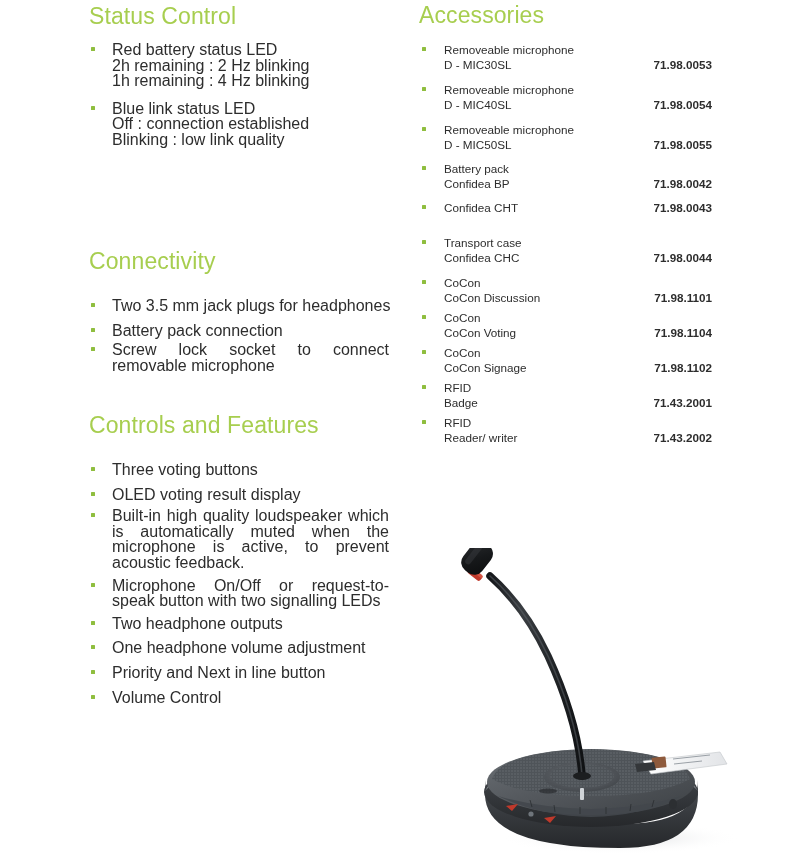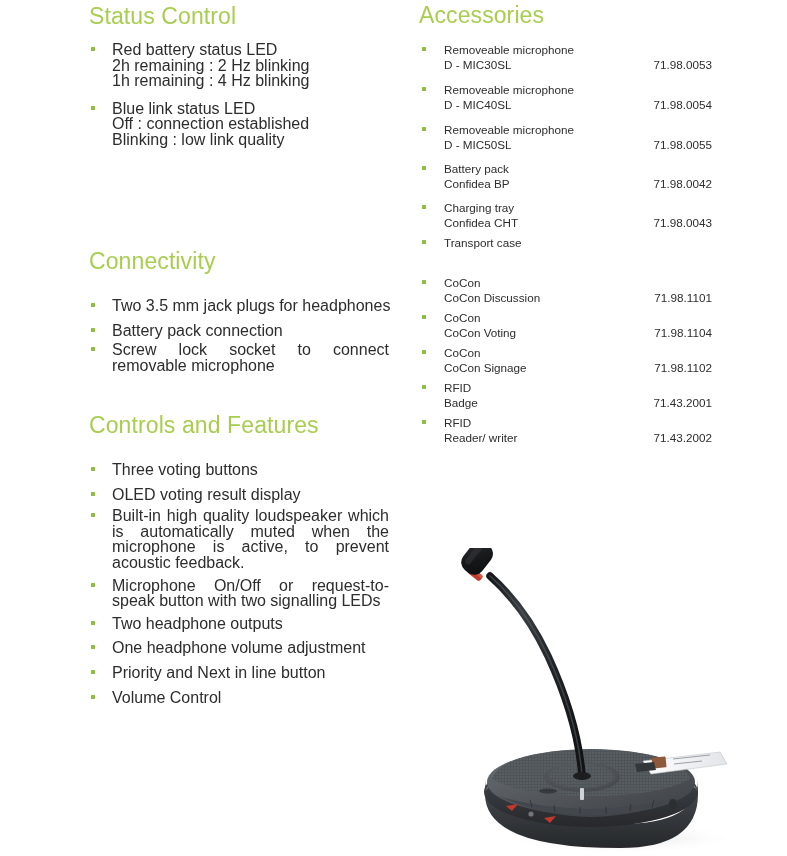--- a/index.html
+++ b/index.html
@@ -117,20 +117,21 @@
     white-space: nowrap;
   }
   .acc-code {
     position: absolute;
     left: 0;
     top: 0;
     width: 268px;
     text-align: right;
     font-size: 11.7px;
     color: #2d2d2d;
+    font-weight: bold;
   }
 
   
   .product-image {
     position: absolute;
     left: 430px;
     top: 548px;
     width: 357px;
     height: 308px;
   }
@@ -247,30 +248,33 @@
       <li class="acc-item">
         <span class="acc-name">Battery pack</span>
         <span class="acc-row2">
           <span>Confidea BP</span>
           <span class="acc-code">71.98.0042</span>
         </span>
       </li>
       <li style="height:8px;"></li>
 
       <li class="acc-item">
-        <span class="acc-name">Charging tray</span>
         <span class="acc-row2">
           <span>Confidea CHT</span>
           <span class="acc-code">71.98.0043</span>
         </span>
       </li>
       <li style="height:4px;"></li>
 
       <li class="acc-item">
         <span class="acc-name">Transport case</span>
+        <span class="acc-row2">
+          <span>Confidea CHC</span>
+          <span class="acc-code">71.98.0044</span>
+        </span>
       </li>
       <li style="height:5px;"></li>
 
       <li style="height:4px;"></li>
 
       <li class="acc-item">
         <span class="acc-name">CoCon</span>
         <span class="acc-row2">
           <span>CoCon Discussion</span>
           <span class="acc-code">71.98.1101</span>

